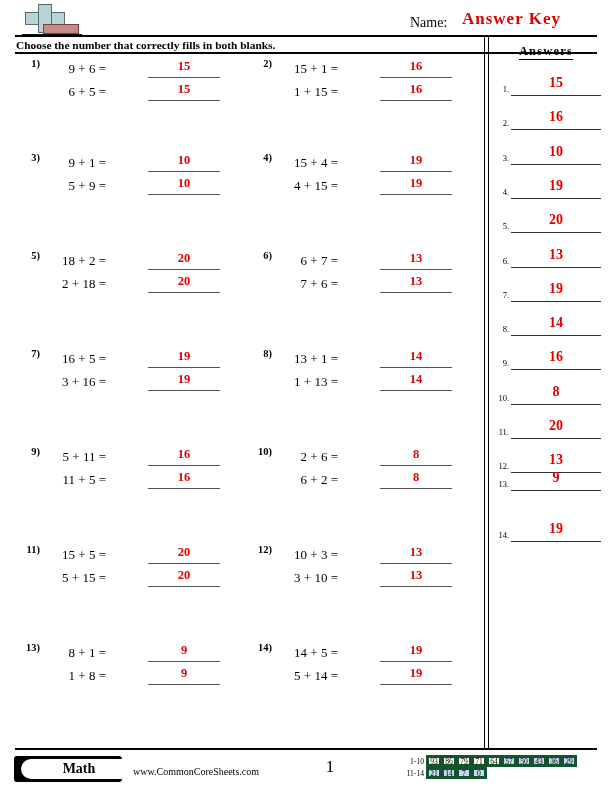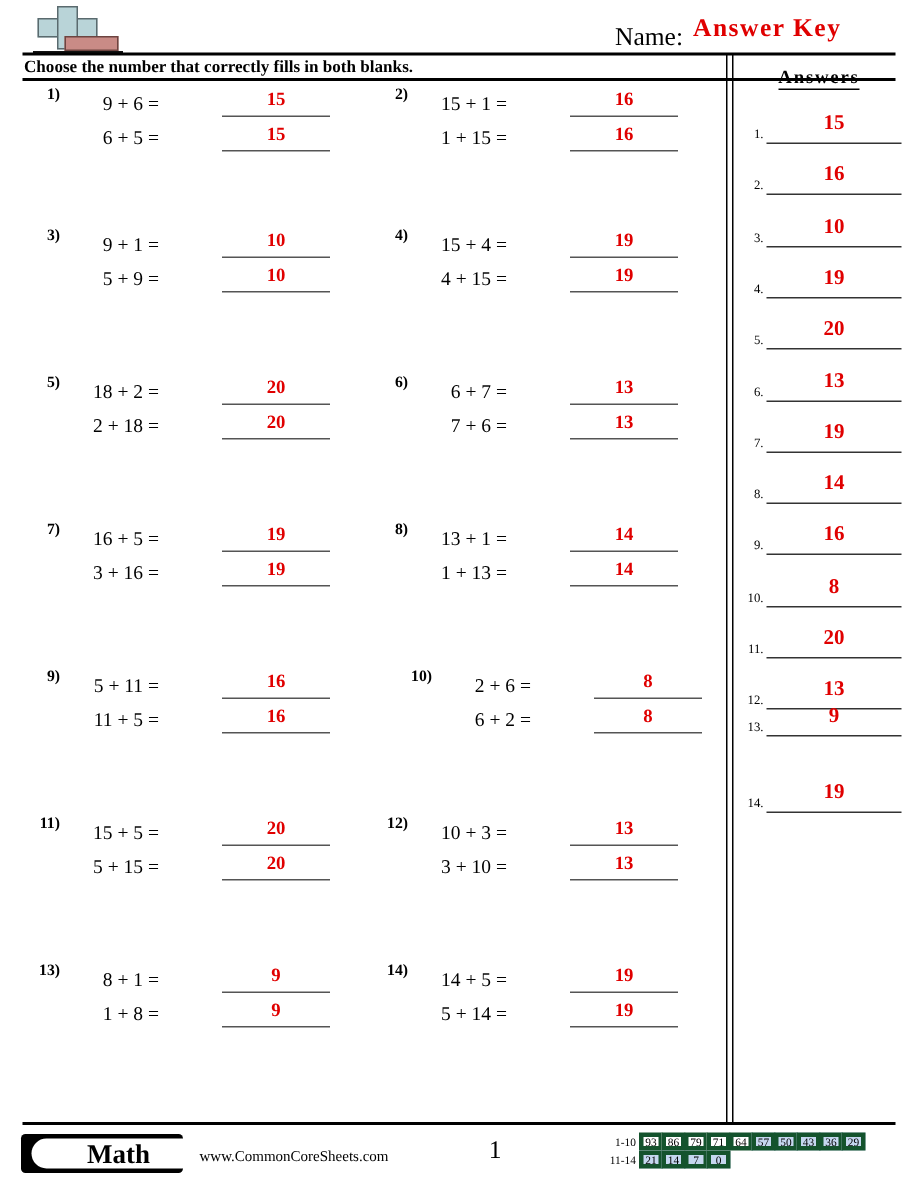--- a/index.html
+++ b/index.html
@@ -32,21 +32,21 @@
     background:#c98b86;border:1px solid #6d4440;box-sizing:border-box;
   }
   .logo-ground{
     position:absolute;left:4px;top:31px;width:60px;height:2px;background:#111;
   }
   #doc-title{
     position:absolute;left:0;top:12px;width:456px;text-align:center;
     font-size:13.5px;letter-spacing:.1px;
   }
   #name-label{
-    position:absolute;left:410px;top:15px;font-size:17px;
+    position:absolute;left:410px;top:15px;font-size:14px;
   }
   #answer-key{
     position:absolute;left:462px;top:9px;
     font-size:17px;font-weight:bold;color:#e00000;
     letter-spacing:1px;
     font-family:"Liberation Serif", serif;
   }
   
   #rule-top{
     position:absolute;left:15px;top:35px;width:582px;height:2.2px;background:#000;
@@ -139,21 +139,21 @@
     position:absolute;left:0;top:752px;width:612px;height:40px;
   }
   #math-badge{
     position:absolute;left:14px;top:4px;width:108px;height:26px;
     background:#000;border-radius:3px;
   }
   #math-badge .oval{
     position:absolute;left:7px;top:3px;width:116px;height:20px;
     background:#fff;border-radius:10px;
     display:flex;align-items:center;justify-content:center;
-    font-size:18px;font-weight:bold;
+    font-size:14px;font-weight:bold;
   }
   #site-url{
     position:absolute;left:133px;top:14px;font-size:10px;
   }
   #page-number{
     position:absolute;left:300px;top:5px;width:60px;text-align:center;
     font-size:17px;
   }
   #scale{
     position:absolute;left:400px;top:755px;
@@ -338,21 +338,21 @@
           </div>
         </div>
         <div class="eqrow">
           <div class="eqtext">11 + 5 =</div>
           <div class="blank">
             <span class="ans">16</span>
           </div>
         </div>
       </div>
     </div>
-    <div class="prob" style="left: 262px; top: 390px;">
+    <div class="prob" style="left: 246px; top: 390px;">
       <div class="prob-num">10)</div>
       <div class="prob-lines">
         <div class="eqrow">
           <div class="eqtext">2 + 6 =</div>
           <div class="blank">
             <span class="ans">8</span>
           </div>
         </div>
         <div class="eqrow">
           <div class="eqtext">6 + 2 =</div>

